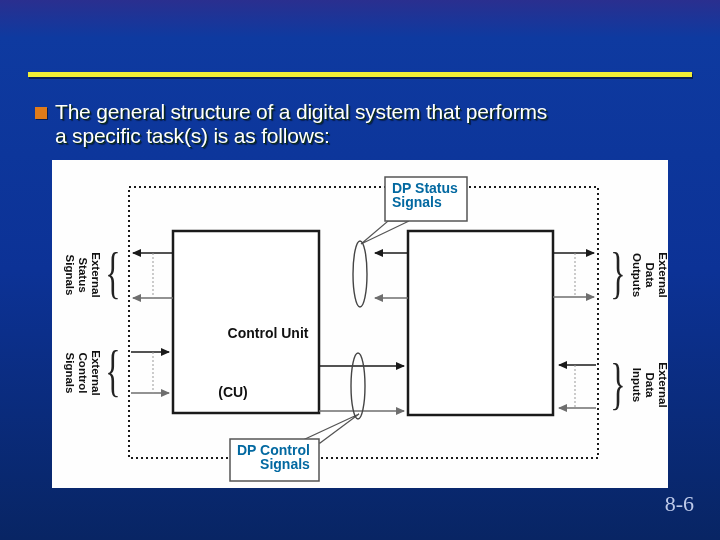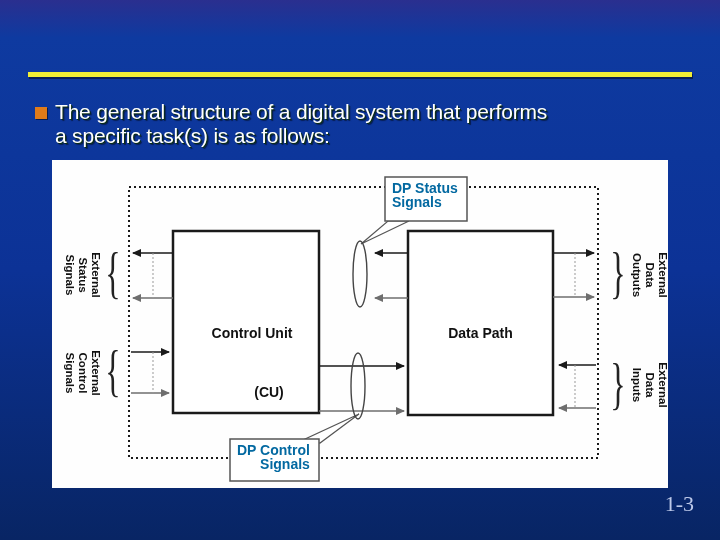--- a/index.html
+++ b/index.html
@@ -104,23 +104,22 @@
 
       <line x1="101" y1="93" x2="101" y2="138" stroke="#999" stroke-width="1" stroke-dasharray="2 2"></line>
       <line x1="101" y1="192" x2="101" y2="233" stroke="#999" stroke-width="1" stroke-dasharray="2 2"></line>
       <line x1="523" y1="93" x2="523" y2="137" stroke="#999" stroke-width="1" stroke-dasharray="2 2"></line>
       <line x1="523" y1="205" x2="523" y2="248" stroke="#999" stroke-width="1" stroke-dasharray="2 2"></line>
 
       <ellipse cx="308" cy="114" rx="7" ry="33" fill="none" stroke="#444" stroke-width="1.4"></ellipse>
       <ellipse cx="306" cy="226" rx="7" ry="33" fill="none" stroke="#444" stroke-width="1.4"></ellipse>
     </svg>
 
-    <div class="blk-label" style="left:113px;top:165px;width:174px;text-align:center;">Control Unit</div>
-    <div class="blk-label" style="left:121px;top:224px;width:120px;padding-left:36px;">(CU)</div>
-    <div class="blk-label" style="left:356px;top:165px;width:145px;">Data Path</div>
+    <div class="blk-label" style="left:129px;top:165px;width:174px;text-align:center;">Control Unit</div>
+    <div class="blk-label" style="left:121px;top:224px;width:120px;">(CU)</div>
 
     <div class="callout-text preline" style="left:340px;top:21px;">DP Status
 Signals</div>
     <div class="callout-text preline" style="left:185px;top:283px;text-align:right;">DP Control
 Signals</div>
 
     <div class="side-label preline" style="left:30px;top:115px;">External
 Status
 Signals</div>
     <div class="side-label preline" style="left:30px;top:213px;">External
@@ -132,14 +131,14 @@
     <div class="side-label preline" style="left:597px;top:225px;">External
 Data
 Inputs</div>
 
     <div class="brace" style="left:61px;top:115px;">{</div>
     <div class="brace" style="left:61px;top:213px;">{</div>
     <div class="brace" style="left:566px;top:115px;">}</div>
     <div class="brace" style="left:566px;top:226px;">}</div>
   </div>
 
-  <div class="page-number">1-3</div>
+  <div class="page-number">8-6</div>
 </div>
 
 </body></html>

